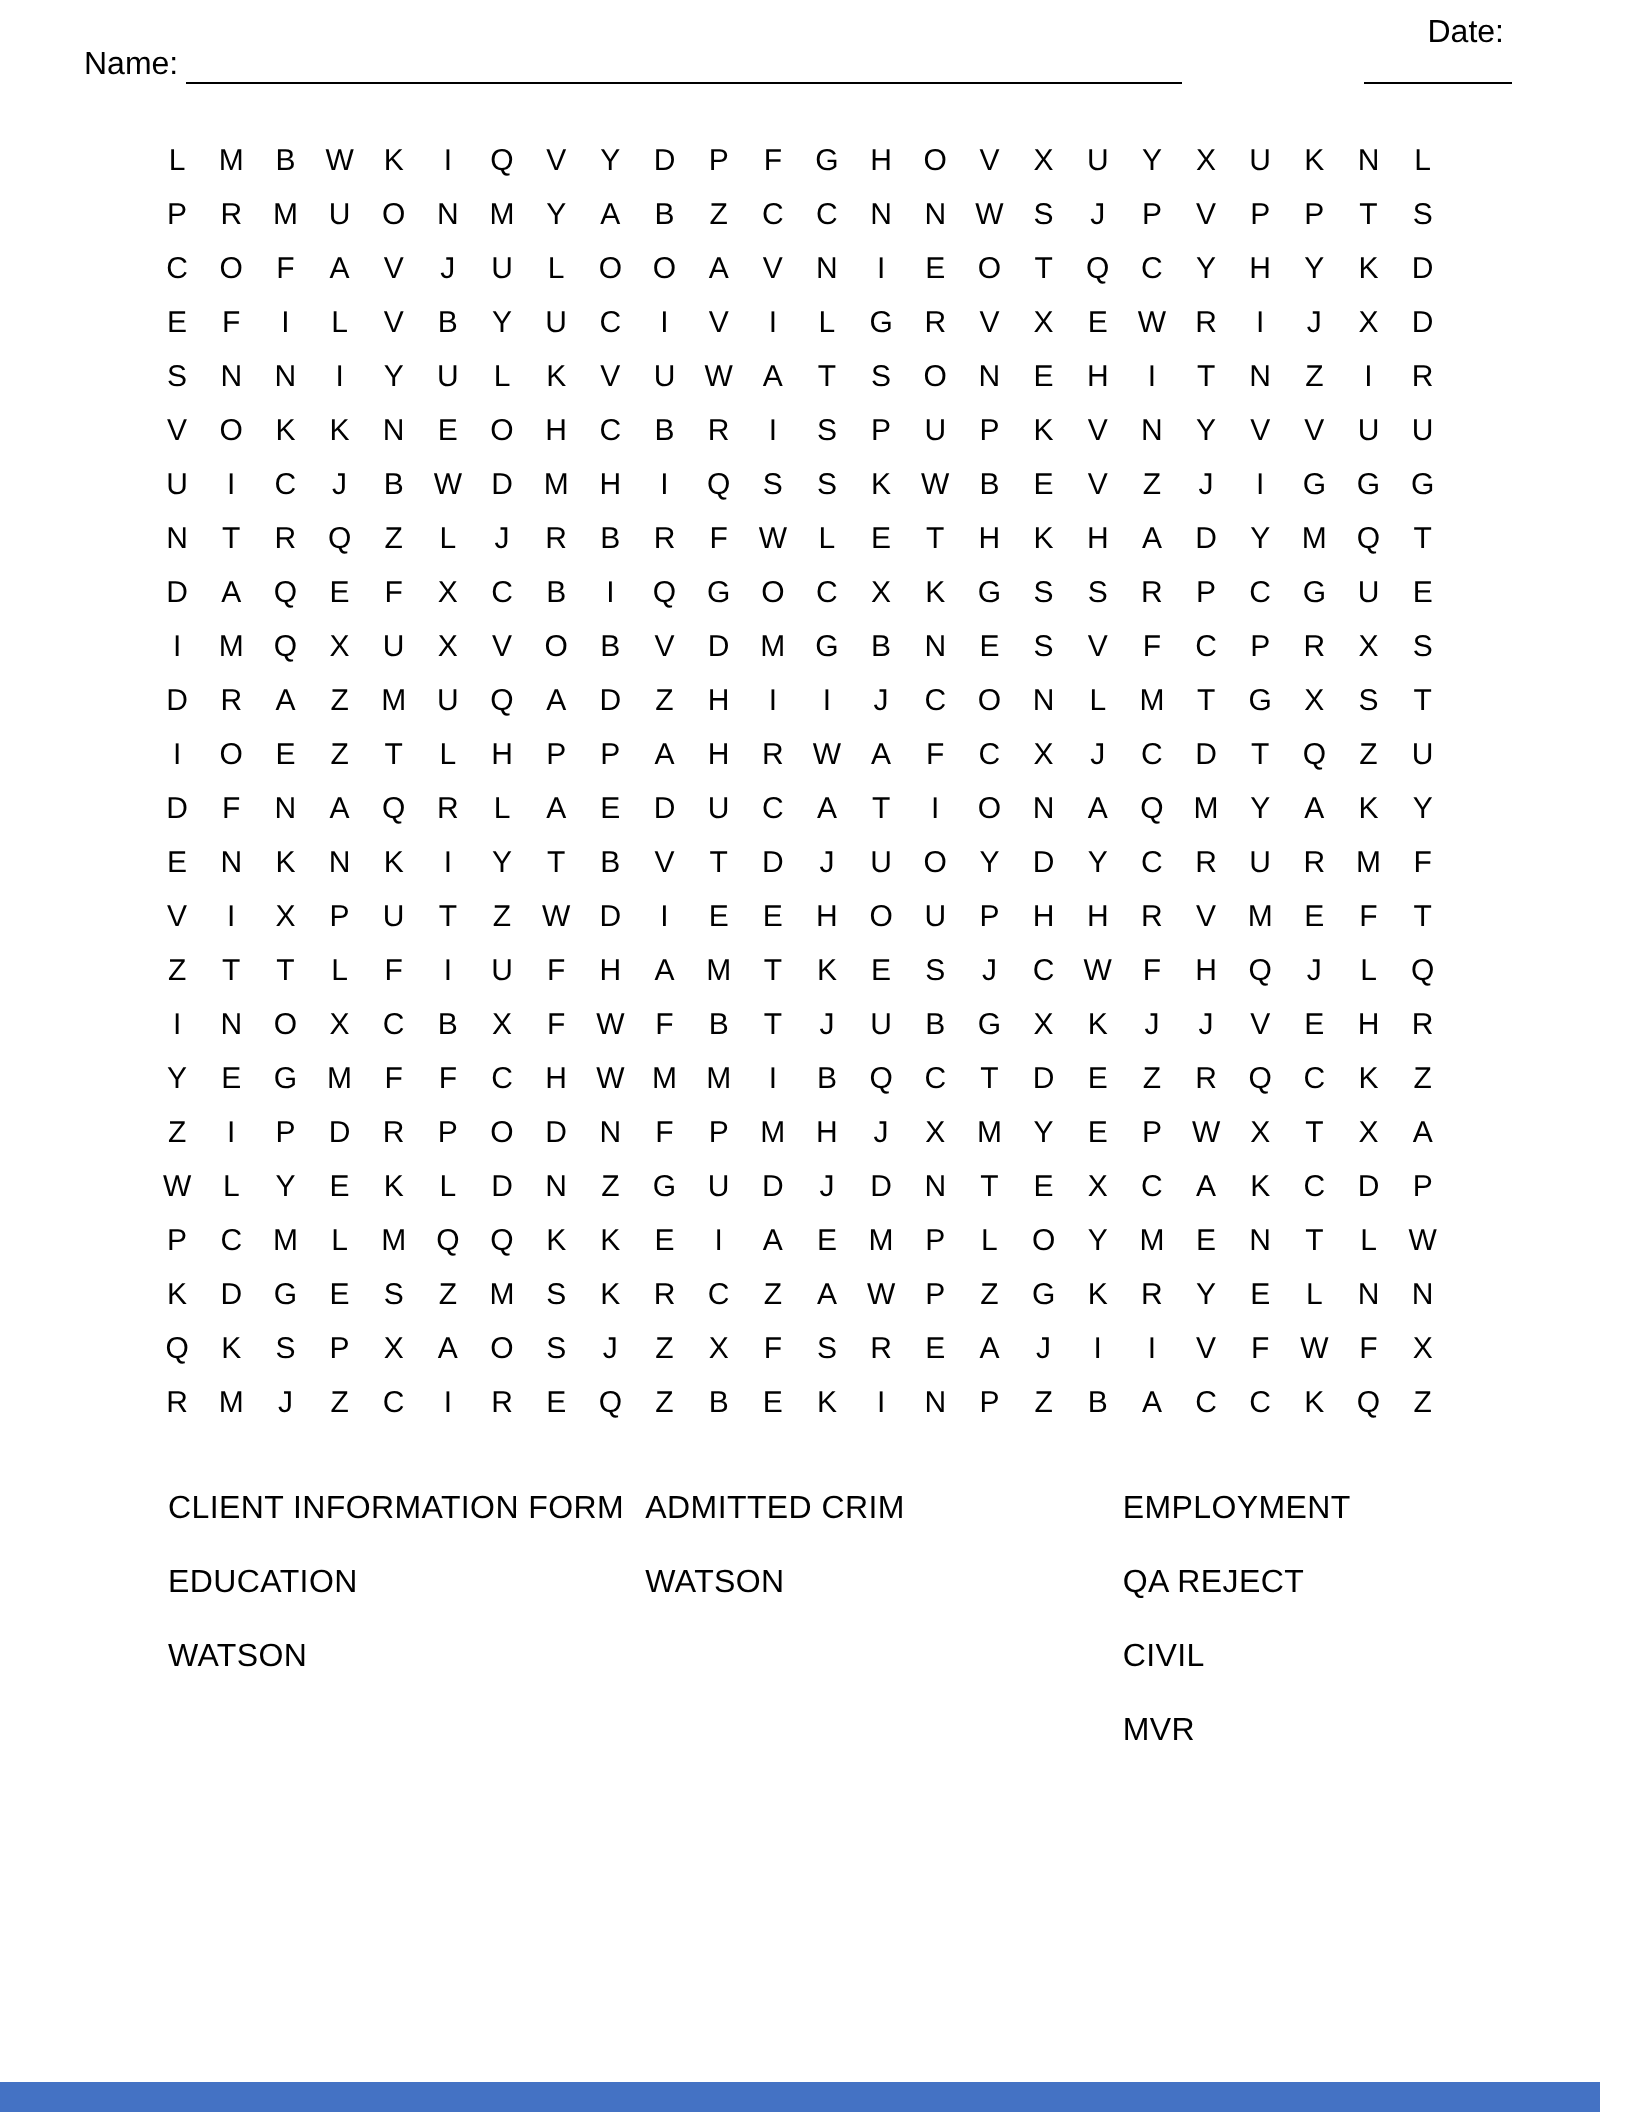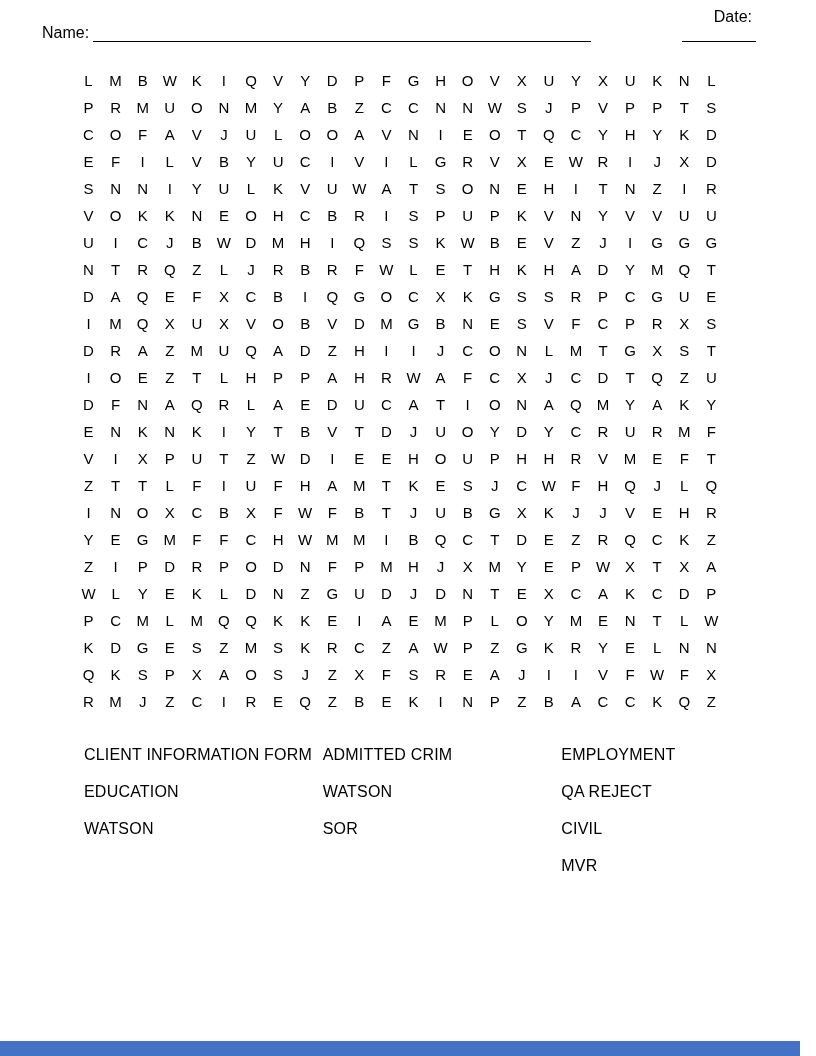--- a/index.html
+++ b/index.html
@@ -718,21 +718,20 @@
 
   <div class="words" id="word-list">
       <div class="word-col">
         <div class="word">CLIENT INFORMATION FORM</div>
         <div class="word">EDUCATION</div>
         <div class="word">WATSON</div>
       </div>
       <div class="word-col">
         <div class="word">ADMITTED CRIM</div>
         <div class="word">WATSON</div>
-        <div class="word">SOR</div>
       </div>
       <div class="word-col">
         <div class="word">EMPLOYMENT</div>
         <div class="word">QA REJECT</div>
         <div class="word">CIVIL</div>
         <div class="word">MVR</div>
       </div>
     </div>
 
   <div class="bottom-bar" style="background: rgb(68, 114, 196);"></div>

